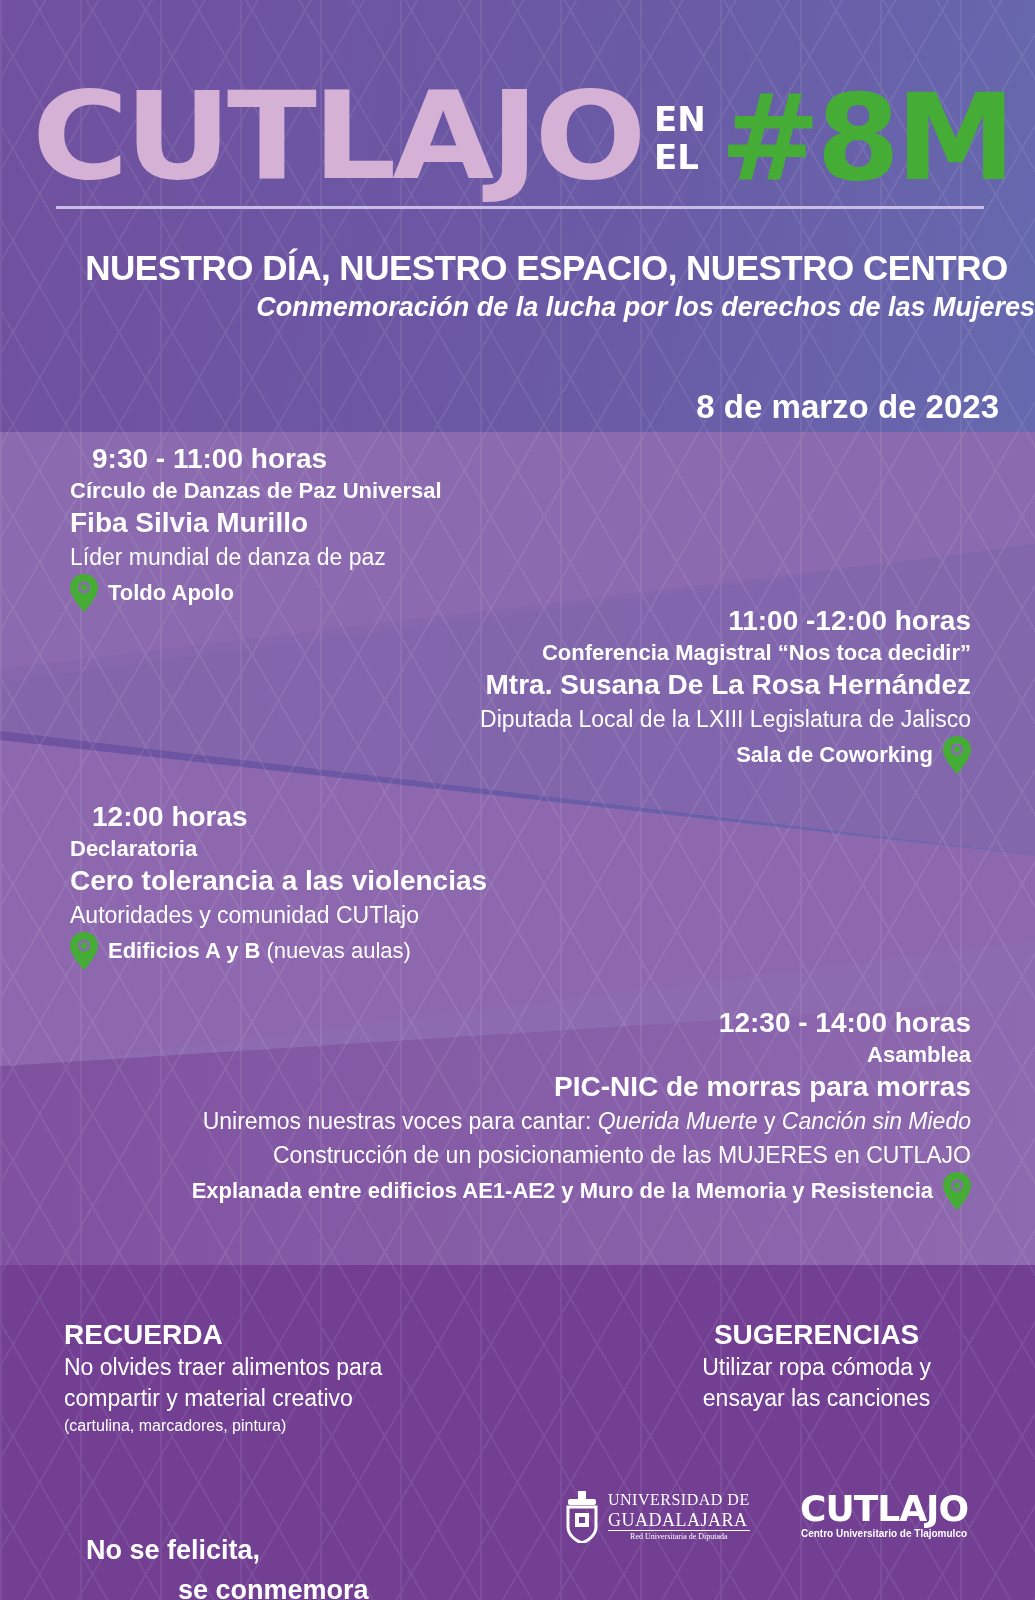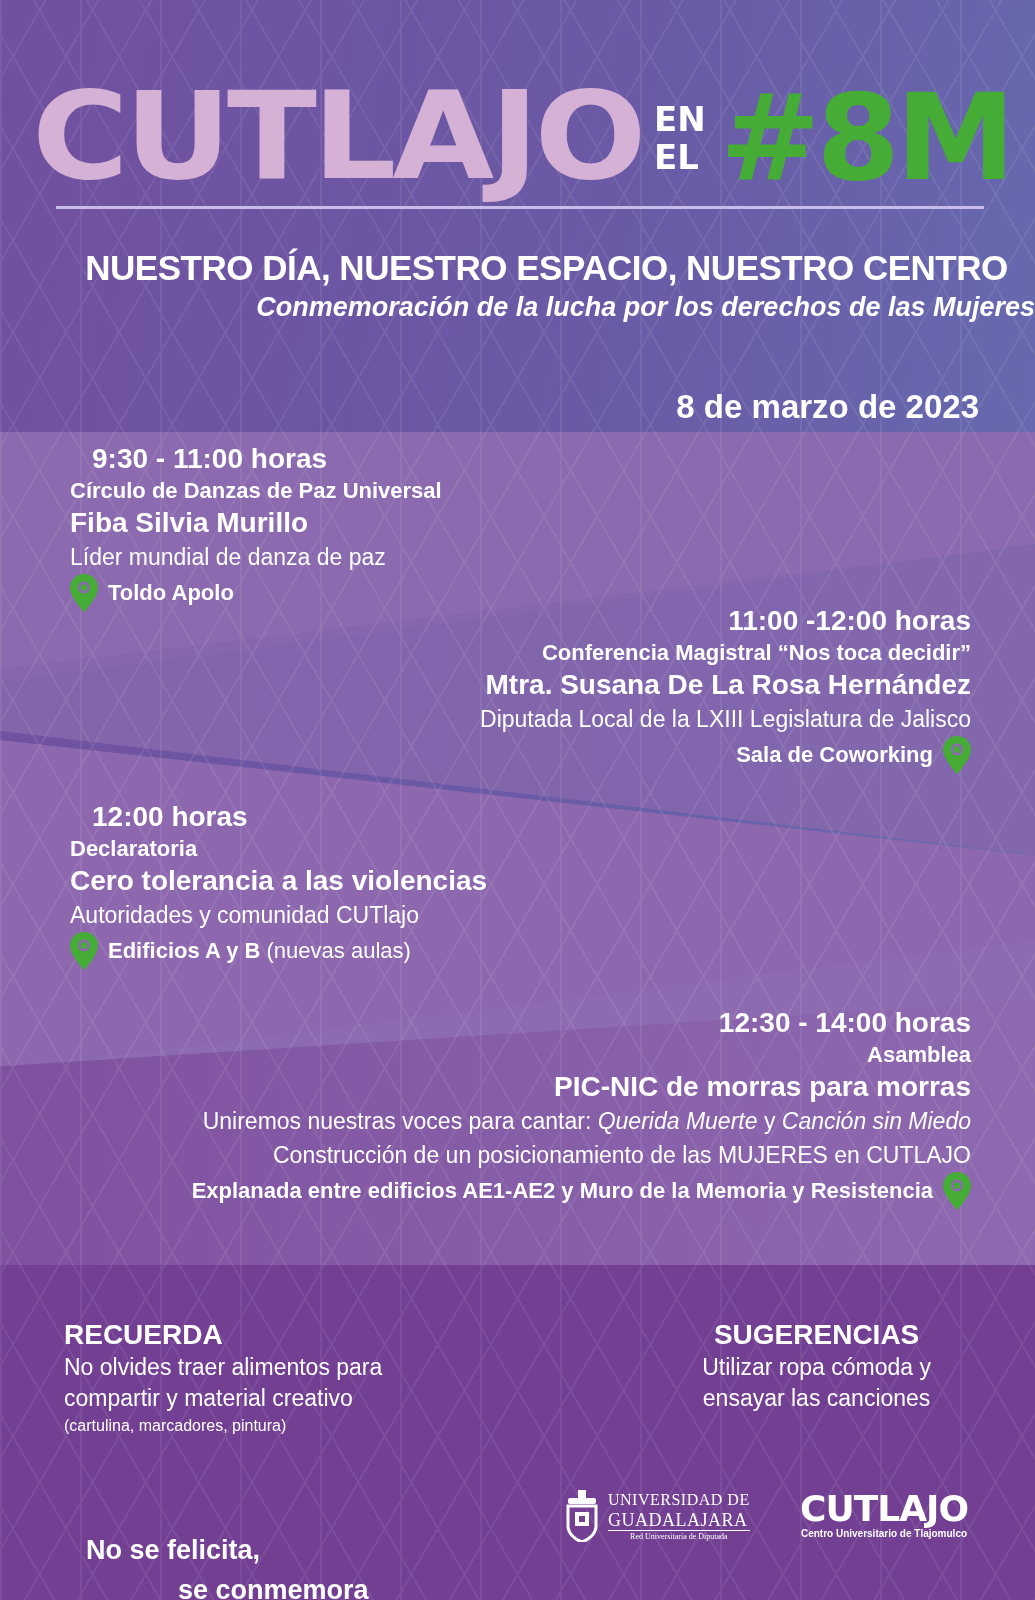--- a/index.html
+++ b/index.html
@@ -19,21 +19,21 @@
   .b5{top:1000px;height:265px;background:linear-gradient(90deg,#7c4c9c,#8e6ab0);clip-path:polygon(0 25%,100% 0,100% 100%,0 100%);opacity:.85;}
 
   .title{position:absolute;left:32px;top:76px;height:120px;display:flex;align-items:center;}
   .cutlajo{font-family:"DejaVu Sans",sans-serif;font-weight:bold;font-size:122px;letter-spacing:-4px;color:#d5b1d6;line-height:1;transform:scaleX(1.08);transform-origin:left center;}
   .en-el{position:absolute;left:654px;top:100px;font-family:"DejaVu Sans",sans-serif;font-weight:bold;font-size:34px;line-height:38px;color:#fff;}
   .hash8m{position:absolute;left:720px;top:78px;font-family:"DejaVu Sans",sans-serif;font-weight:bold;font-size:120px;line-height:1;color:#45ac35;letter-spacing:-4px;}
   .rule{position:absolute;left:56px;top:206px;width:928px;height:3px;background:#c7bde6;}
 
   .sub1{position:absolute;left:0;top:248px;width:1035px;text-align:center;font-weight:bold;font-size:35px;letter-spacing:-.5px;margin-left:29px;}
   .sub2{position:absolute;left:0;top:292px;width:1035px;text-align:right;font-style:italic;font-weight:bold;font-size:27px;}
-  .date{position:absolute;right:56px;top:388px;font-weight:bold;font-size:33px;}
+  .date{position:absolute;right:36px;top:388px;font-weight:bold;font-size:33px;}
 
   .ev{position:absolute;}
   .ev.left{left:70px;text-align:left;}
   .ev.right{right:64px;text-align:right;}
   .time{font-weight:bold;font-size:28px;line-height:34px;margin-left:22px;}
   .kind{font-weight:bold;font-size:22px;line-height:30px;}
   .name{font-weight:bold;font-size:28px;line-height:34px;}
   .desc{font-size:23px;line-height:34px;}
   .loc{font-weight:bold;font-size:22px;line-height:38px;display:flex;align-items:center;gap:10px;}
   .ev.right .loc{justify-content:flex-end;}
@@ -42,21 +42,21 @@
   .it{font-style:italic;}
 
   .recuerda{position:absolute;left:64px;top:1318px;}
   .sug{position:absolute;right:104px;top:1318px;text-align:center;}
   .h{font-weight:bold;font-size:28px;line-height:34px;}
   .p{font-size:23px;line-height:31px;}
   .small{font-size:16px;line-height:24px;}
 
   .slogan{position:absolute;left:86px;top:1530px;font-weight:bold;font-size:27px;line-height:40px;}
   .slogan .l2{padding-left:92px;}
-  .udg{position:absolute;left:564px;top:1490px;display:flex;align-items:flex-start;gap:8px;}
+  .udg{position:absolute;left:564px;top:1490px;display:flex;align-items:center;gap:8px;}
   .udg-text{font-family:"Liberation Serif",serif;color:#fff;line-height:20px;}
   .udg-text .a{font-size:16px;letter-spacing:.5px;}
   .udg-text .b{font-size:18px;letter-spacing:.5px;border-bottom:1px solid #fff;}
   .udg-text .c{font-size:8px;text-align:center;line-height:12px;}
   .cutlogo{position:absolute;left:800px;top:1490px;text-align:center;}
   .cutlogo .w{font-family:"DejaVu Sans",sans-serif;font-weight:bold;font-size:36px;line-height:38px;letter-spacing:-1px;}
   .cutlogo .s{font-weight:bold;font-size:10px;text-align:center;}
 </style>
 </head>
 <body>

